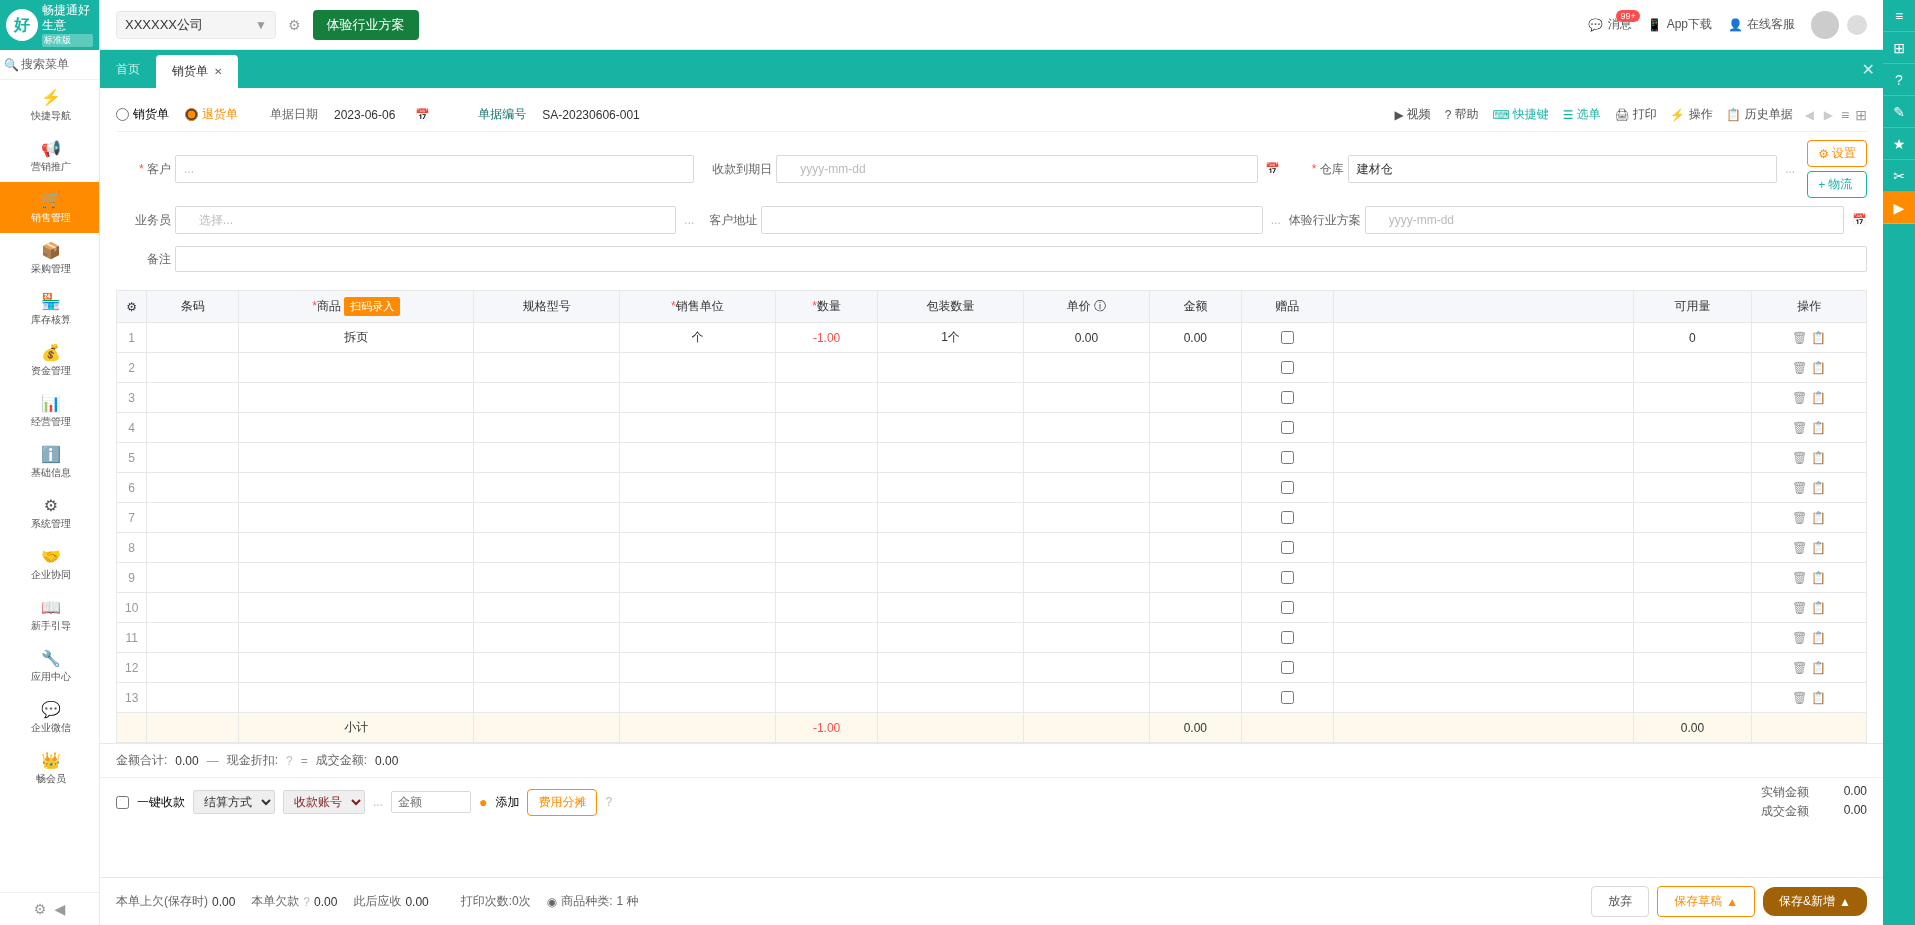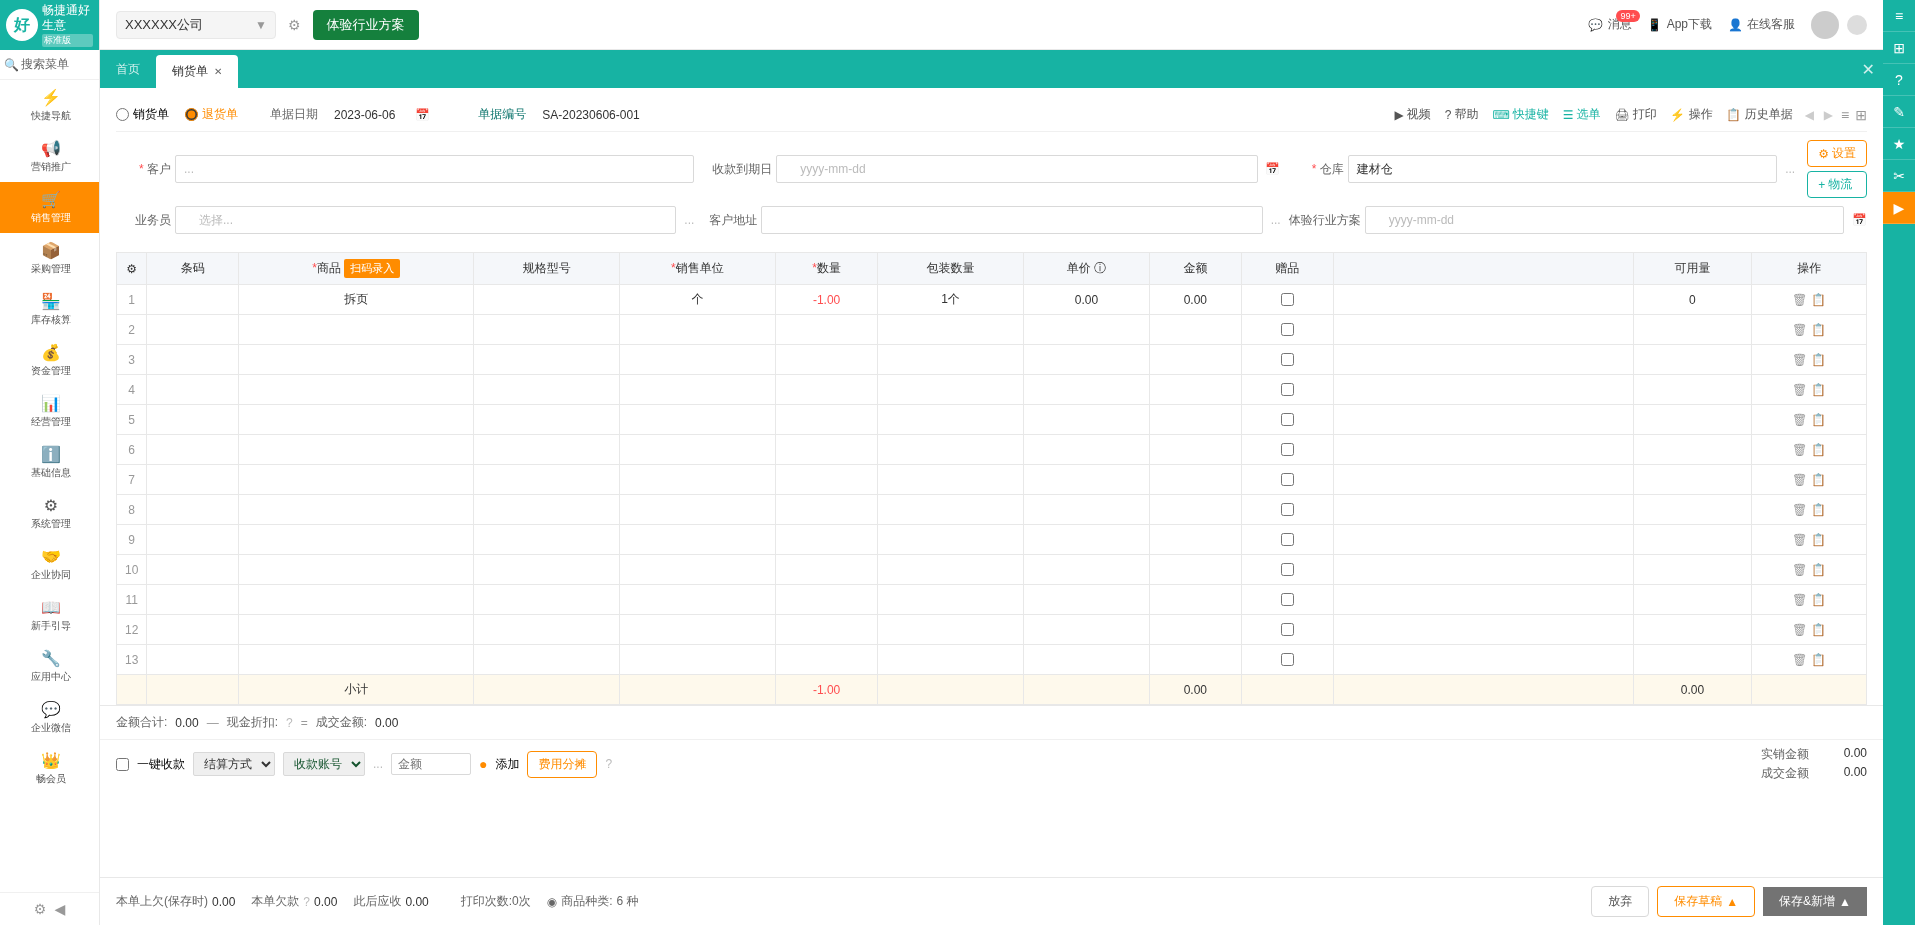--- a/index.html
+++ b/index.html
@@ -96,21 +96,21 @@
     .add-icon { color: #ff8c00; cursor: pointer; font-size: 14px; }
 
     
     .bottom-bar { background: #fff; border-top: 1px solid #e8e8e8; padding: 8px 16px; display: flex; align-items: center; gap: 16px; }
     .bottom-stat { display: flex; align-items: center; gap: 4px; color: #555; }
     .bottom-stat-label { color: #666; }
     .bottom-stat-value { color: #333; font-weight: 500; }
     .bottom-actions { margin-left: auto; display: flex; align-items: center; gap: 8px; }
     .btn-abandon { border: 1px solid #d9d9d9; background: #fff; color: #555; border-radius: 4px; padding: 6px 16px; cursor: pointer; }
     .btn-save-draft { border: 1px solid #ff8c00; background: #fff; color: #ff8c00; border-radius: 4px; padding: 6px 16px; cursor: pointer; display: flex; align-items: center; gap: 4px; }
-    .btn-save-new { background: #737373; color: #fff; border: none; border-radius: 0; padding: 6px 16px; cursor: pointer; display: flex; align-items: center; gap: 4px; }
+    .btn-save-new { background: #a16207; color: #fff; border: none; border-radius: 12px; padding: 6px 16px; cursor: pointer; display: flex; align-items: center; gap: 4px; }
 
     
     .right-panel { width: 32px; background: #17b3a3; display: flex; flex-direction: column; align-items: center; gap: 0; }
     .right-panel-btn { width: 32px; height: 32px; display: flex; align-items: center; justify-content: center; cursor: pointer; color: #fff; font-size: 14px; border-bottom: 1px solid rgba(255,255,255,0.2); }
     .right-panel-btn.active { background: rgba(255,255,255,0.3); }
     .amount-label { color: #666; }
     .amount-value { color: #333; min-width: 50px; text-align: right; }
 
     .checkbox-cell { display: flex; justify-content: center; align-items: center; }
     .table-checkbox { width: 13px; height: 13px; }
@@ -339,20 +339,24 @@
           <span class="dots" style="margin-left:4px; color:#bbb;">...</span>
         </div>
 
         <div class="form-field">
           <span class="field-label" style="min-width:70px;">体验行业方案</span>
           <div class="field-input placeholder" style="flex:1;">yyyy-mm-dd</div>
           <span class="field-cal">📅</span>
         </div>
       </div>
 
+      <div class="remark-row">
+        <span class="field-label">备注</span>
+        <div class="field-input" style="flex:1; min-height:26px;"></div>
+      </div>
     </div>
 
     <div class="table-container">
       <table>
         <thead>
           <tr>
             <th style="width:30px;">⚙</th>
             <th>条码</th>
             <th>
               <span class="required">*</span>商品
@@ -715,21 +719,21 @@
         <span class="result-value">0.00</span>
       </div>
     </div>
 
     <div class="payment-row">
       <input type="checkbox" class="payment-checkbox" style="">
       <span>一键收款</span>
       <select style="border:1px solid #d9d9d9; border-radius:2px; padding:3px 6px; color:#333;">
         <option>结算方式</option>
       </select>
-      <select style="border:1px solid #d9d9d9; border-radius:2px; padding:3px 6px; color:#14532d;">
+      <select style="border:1px solid #d9d9d9; border-radius:2px; padding:3px 6px; color:#7f1d1d;">
         <option>收款账号</option>
       </select>
       <span class="dots" style="color:#bbb; cursor:pointer;">...</span>
       <input type="text" style="border: 1px solid rgb(217, 217, 217); border-radius: 2px; padding: 3px 6px; width: 80px;" placeholder="金额">
       <span class="add-icon">●</span>
       <span>添加</span>
       <button class="expense-btn">费用分摊</button>
       <span style="color:#bbb; cursor:pointer;">?</span>
 
       <div style="margin-left:auto; display:flex; flex-direction:column; align-items:flex-end; gap:2px;">
@@ -758,21 +762,21 @@
     </div>
     <div class="bottom-stat">
       <span class="bottom-stat-label">此后应收</span>
       <span class="bottom-stat-value">0.00</span>
     </div>
 
     <span style="margin-left:16px; color:#666;">打印次数:0次</span>
     <span style="color:#666; display:flex; align-items:center; gap:4px;">
       <span>◉</span>
       <span>商品种类:</span>
-      <span>6 种</span>
+      <span>1 种</span>
     </span>
 
     <div class="bottom-actions">
       <button class="btn-abandon">放弃</button>
       <button class="btn-save-draft">
         <span>保存草稿</span>
         <span>▲</span>
       </button>
       <button class="btn-save-new">
         <span>保存&amp;新增</span>

